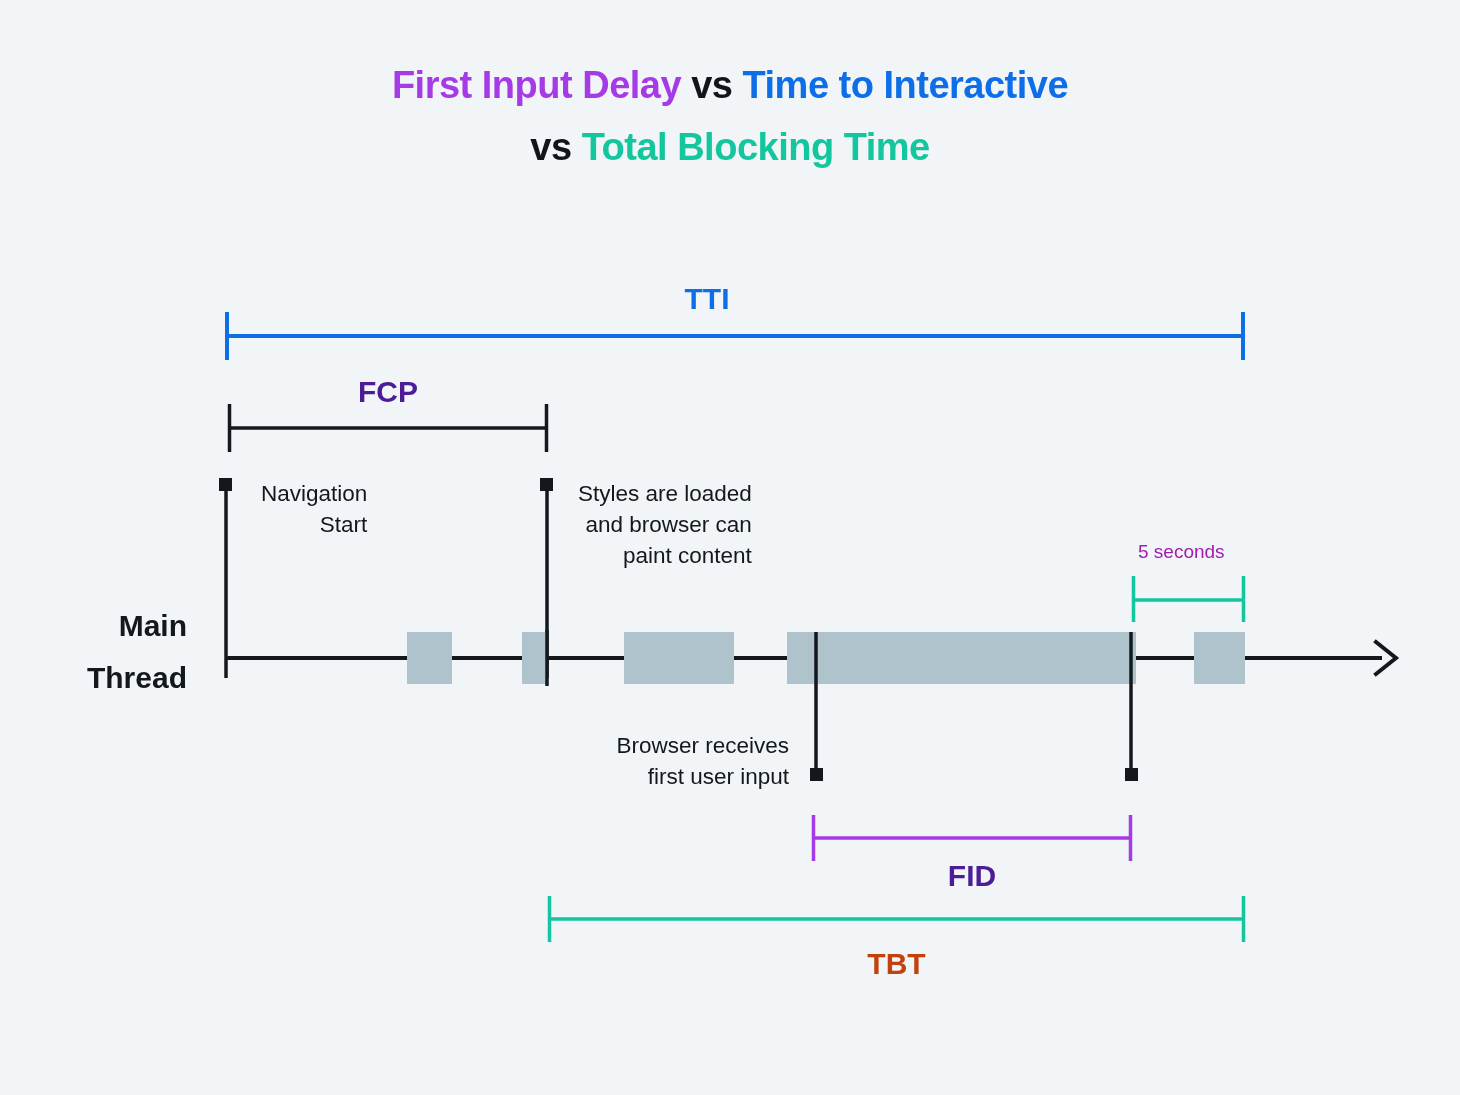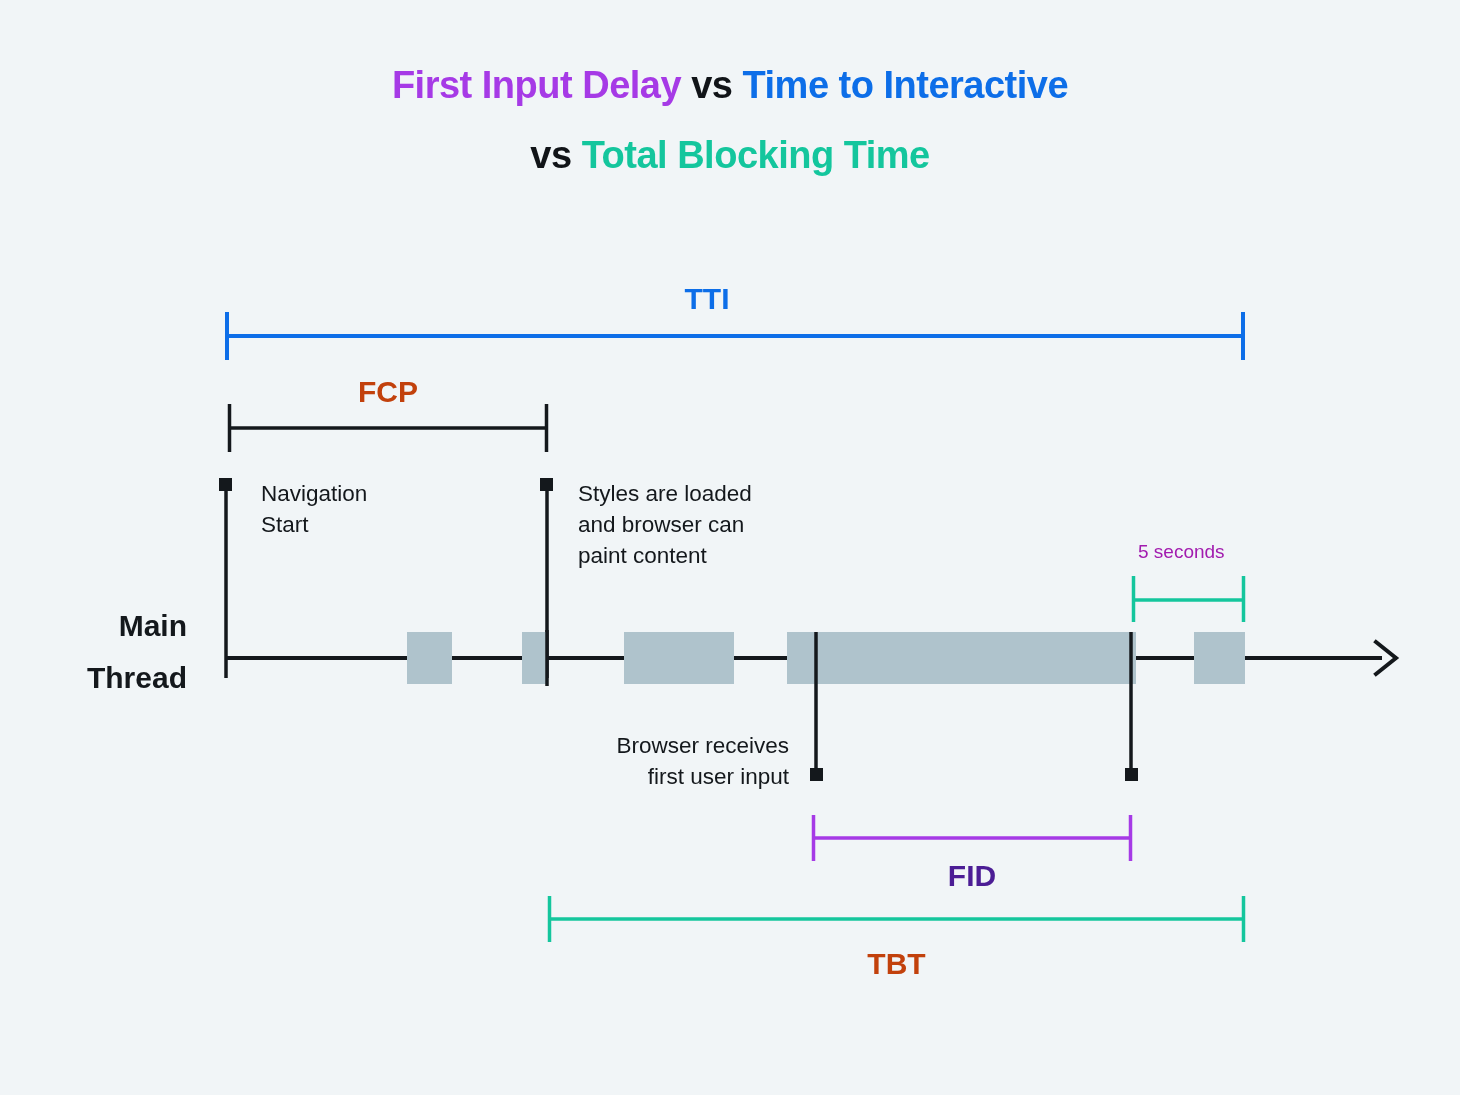--- a/index.html
+++ b/index.html
@@ -36,45 +36,46 @@
     text-align: center;
     line-height: 1.0;
   }
   .title-line {
     display: block;
     font-size: 38px;
     font-weight: bold;
     letter-spacing: -0.5px;
     white-space: nowrap;
   }
-  .title-line + .title-line { margin-top: 32px; }
+  .title-line + .title-line { margin-top: 24px; }
   .t-fid   { color: #a63ae6; }
   .t-tti   { color: #0d6ee8; }
   .t-tbt   { color: #14c69d; }
   .t-vs    { color: #111418; }
 
   
   .lbl {
     position: absolute;
     white-space: pre-line;
     color: #14181c;
+    text-align: right;
   }
   .annot {
     font-size: 22.5px;
     line-height: 31px;
     font-weight: 400;
   }
   .annot-right { text-align: right; }
   .bracket-label {
     position: absolute;
     font-size: 30px;
     font-weight: bold;
     white-space: nowrap;
   }
-  .bl-black { color: #c2410c; }
+  .bl-black { color: #4c1d95; }
   .bl-blue  { color: #0d6ee8; }
   .bl-purple{ color: #4c1d95; }
   .bl-teal  { color: #c2410c; }
   .small-teal {
     position: absolute;
     font-size: 19px;
     color: #a21caf;
     white-space: nowrap;
   }
   .main-thread-label {

